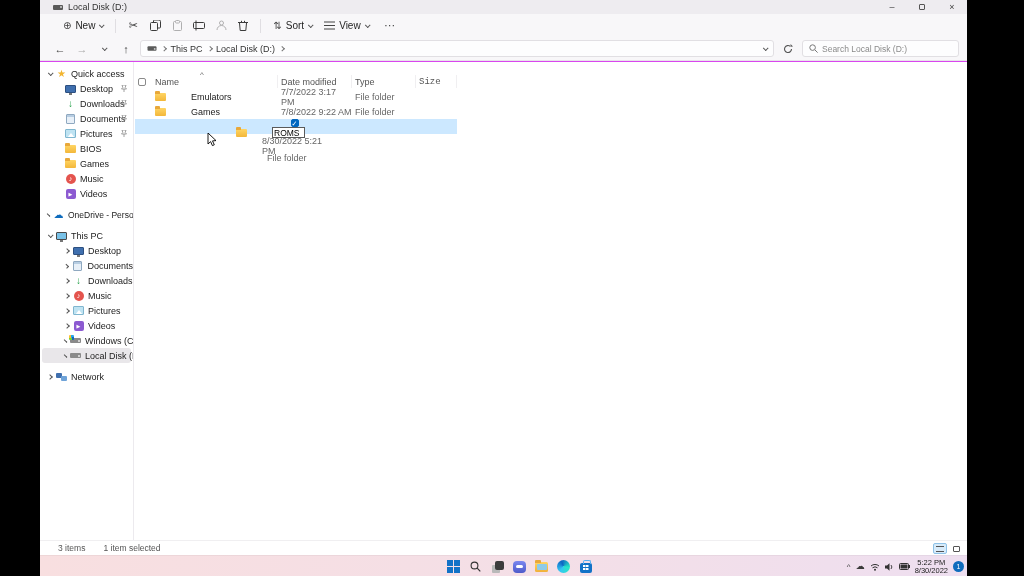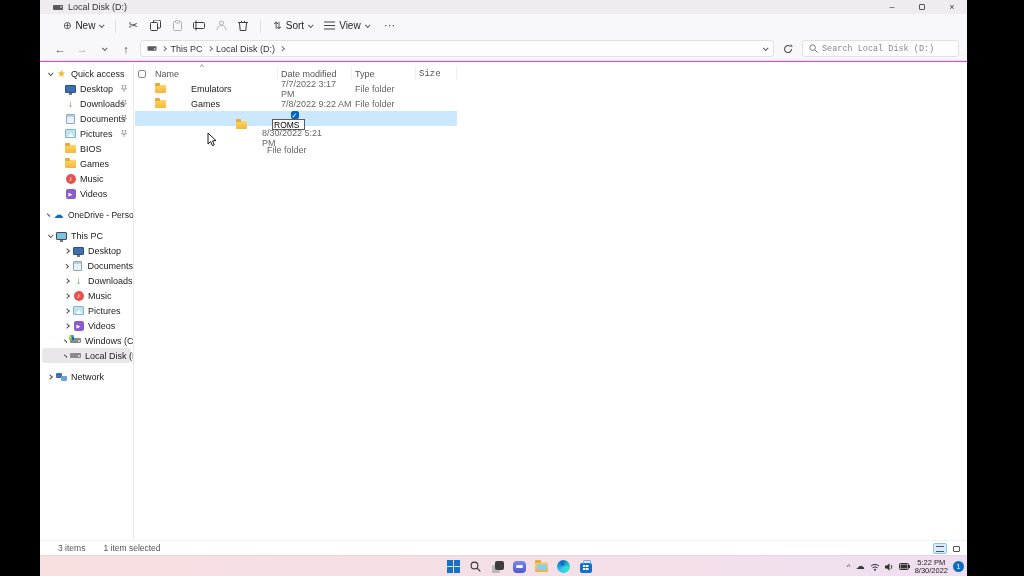--- a/index.html
+++ b/index.html
@@ -36,21 +36,21 @@
     border-bottom:1px solid #e6e4e8; display:flex; align-items:center; padding:0 8px 0 12px; gap:6px; }
   .nav-btn { width:16px; height:16px; display:flex; align-items:center; justify-content:center; font-size:11px; color:#444; }
   .nav-btn.dim { color:#a8a8a8; }
   .breadcrumb-box { flex:1; height:17px; border:1px solid #e1dfe3; background:#fdfdfe; border-radius:3px;
     display:flex; align-items:center; padding:0 6px; gap:5px; font-size:9px; color:#333; }
   .crumb-sep { display:inline-block; width:3.5px; height:3.5px; border-right:1px solid #777; border-bottom:1px solid #777; transform:rotate(-45deg); }
   .crumb-chev-end { margin-left:auto; }
   .searchbox { width:157px; height:17px; border:1px solid #e1dfe3; background:#fdfdfe; border-radius:3px;
     display:flex; align-items:center; padding:0 6px; gap:4px; }
   .searchbox input { border:none; outline:none; background:transparent; font-size:8.5px; color:#333; width:120px;
-    font-family:Liberation Mono, monospace; }
+    font-family:Liberation Sans, sans-serif; }
   .searchbox input::placeholder { color:#8a8a8a; }
 
   
   .winbody { position:absolute; left:0; top:62px; right:0; bottom:21px; background:#fff; }
   .sidebar { position:absolute; left:0; top:0; bottom:15px; width:94px; border-right:1px solid #eceaee; padding-top:4px; overflow:hidden; }
   .side-row { height:15px; display:flex; align-items:center; font-size:9px; color:#222; padding-left:8px; gap:4px; position:relative; }
   .side-row .lbl { white-space:nowrap; }
   .side-row.lvl1 { padding-left:25px; }
   .side-row.selected { background:#e9e7ea; border-radius:3px; margin:0 2px; padding-left:23px; }
   .side-gap { height:6px; }
@@ -76,21 +76,21 @@
   .drive-c::before { content:""; position:absolute; left:-1px; top:-3px; width:5px; height:5px;
     background:conic-gradient(#28a8ea 0 90deg,#0f67c0 0 180deg,#78d032 0 270deg,#ffc02e 0); border-radius:1px; }
   .net-ico { position:relative; width:11px; height:8px; }
   .net-ico::before,.net-ico::after { content:""; position:absolute; width:6px; height:5px; background:#3f6fae; border-radius:1px; }
   .net-ico::before { left:0; top:0; } .net-ico::after { right:0; bottom:0; background:#6fa3d8; }
   .star { color:#f2b530; font-size:10px; line-height:1; }
   .cloud { color:#0f6cbd; font-size:10px; line-height:1; }
 
   
   .filearea { position:absolute; left:95px; top:0; right:0; bottom:0; }
-  .listhead { display:flex; height:15px; margin-top:4px; align-items:center; font-size:9px; color:#555; position:relative; }
+  .listhead { display:flex; height:15px; margin-top:12px; align-items:center; font-size:9px; color:#555; position:relative; }
   .hcell { padding-left:3px; border-right:1px solid #f0eff1; height:13px; display:flex; align-items:center; }
   .c-check { width:17px; border-right:none; }
   .c-name { width:126px; position:relative; }
   .c-date { width:74px; }
   .c-type { width:64px; }
   .c-size { width:41px;font-family:Liberation Mono, monospace; }
   .sort-caret { position:absolute; left:48px; top:-5px; color:#666; font-size:8px; }
   .checkbox { width:8px; height:8px; border:1px solid #8a8a8a; border-radius:2px; background:#fff; }
   .checkbox.checked { background:#0067c0; border-color:#0067c0; color:#fff; font-size:7px; line-height:8px; text-align:center; }
   .filerow { display:flex; height:15px; align-items:center; font-size:9px; color:#222; width:322px; }

